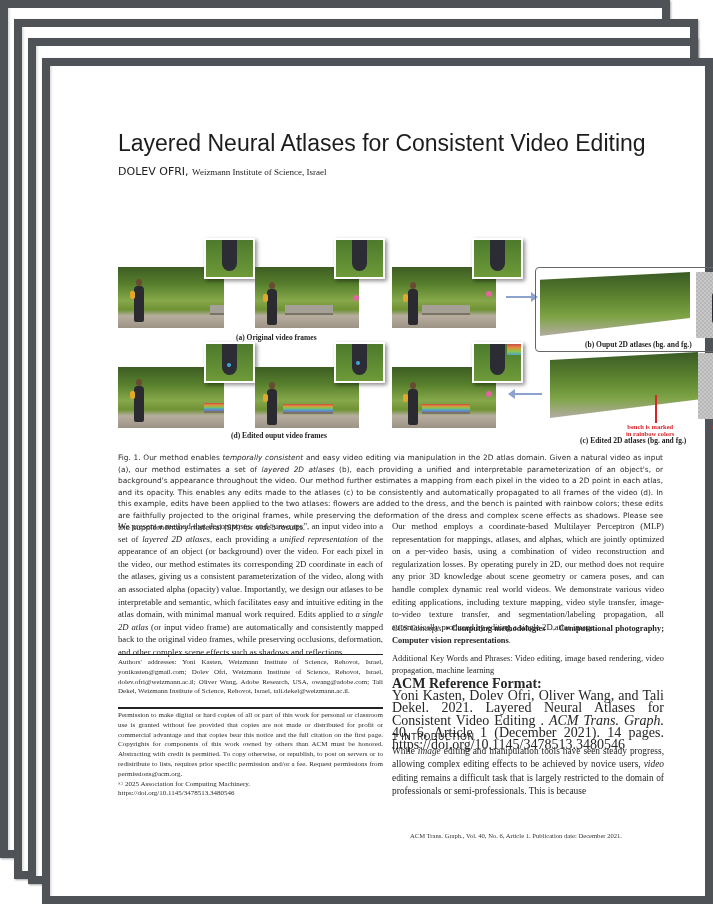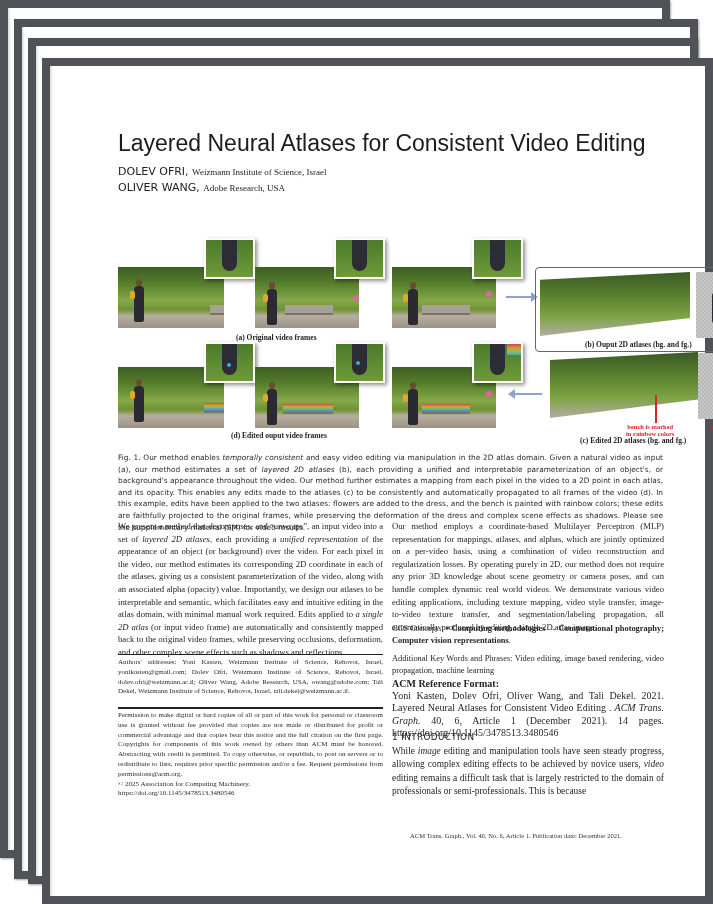--- a/index.html
+++ b/index.html
@@ -40,40 +40,39 @@
   .figcap{position:absolute;left:118px;top:452px;width:545px;font-family:"DejaVu Sans","Liberation Sans",sans-serif;font-size:7.4px;line-height:11.6px;color:#2a2a2a;text-align:justify;}
   .col{position:absolute;font-family:"Liberation Serif",serif;color:#262626;text-align:justify;}
   .col p{margin:0;}
   .abs-left{left:118px;top:520px;width:265px;font-size:8.7px;line-height:12.6px;}
   .abs-right{left:392px;top:520px;width:272px;font-size:8.7px;line-height:12.6px;}
   .hr{position:absolute;left:118px;width:265px;height:1px;background:#222;}
   .small{position:absolute;left:118px;width:265px;font-family:"Liberation Serif",serif;font-size:7px;line-height:9.8px;color:#2a2a2a;text-align:justify;}
   .ccs{left:392px;top:623px;width:272px;font-size:8.4px;line-height:12.4px;}
   .ccs b{font-weight:bold;}
   .kw{left:392px;top:653px;width:272px;font-size:8.4px;line-height:12.4px;}
-  .ref{left:392px;top:678px;width:272px;font-size:10px;line-height:12.2px;}
+  .ref{left:392px;top:678px;width:272px;font-size:14px;line-height:12.2px;}
   .ref .h{font-weight:bold;}
   .intro-h{position:absolute;left:392px;top:732px;font-family:"DejaVu Sans","Liberation Sans",sans-serif;font-size:8.8px;color:#222;letter-spacing:.4px;}
   .intro{left:392px;top:745px;width:272px;font-size:9.4px;line-height:13.4px;}
   .footer{position:absolute;left:410px;top:832px;font-family:"Liberation Serif",serif;font-size:6.6px;color:#333;white-space:nowrap;}
   i{font-style:italic;}
 </style>
 </head>
 <body>
 
 <div class="sheet" id="s1"></div>
 <div class="sheet" id="s2"></div>
 <div class="sheet" id="s3"></div>
 <div class="sheet" id="s4"></div>
 
 <div class="title">Layered Neural Atlases for Consistent Video Editing</div>
 
 <div class="authors">
   <div><span class="nm">DOLEV OFRI,</span> <span class="af">Weizmann Institute of Science, Israel</span></div>
-  <div><span class="nm">OLIVER WANG,</span> <span class="af">Adobe Research, USA</span></div>
 </div>
 
 <div class="fig">
 
   <div class="photo" style="left:0;top:29px;width:106px;height:61px;">
     <div class="person" style="left:16px;top:19px;"></div>
     <div class="bag" style="left:12px;top:24px;"></div>
     <div class="bench" style="left:92px;top:38px;width:14px;"></div>
   </div>
   <div class="inset" style="left:86px;top:0;width:47px;height:37px;">

